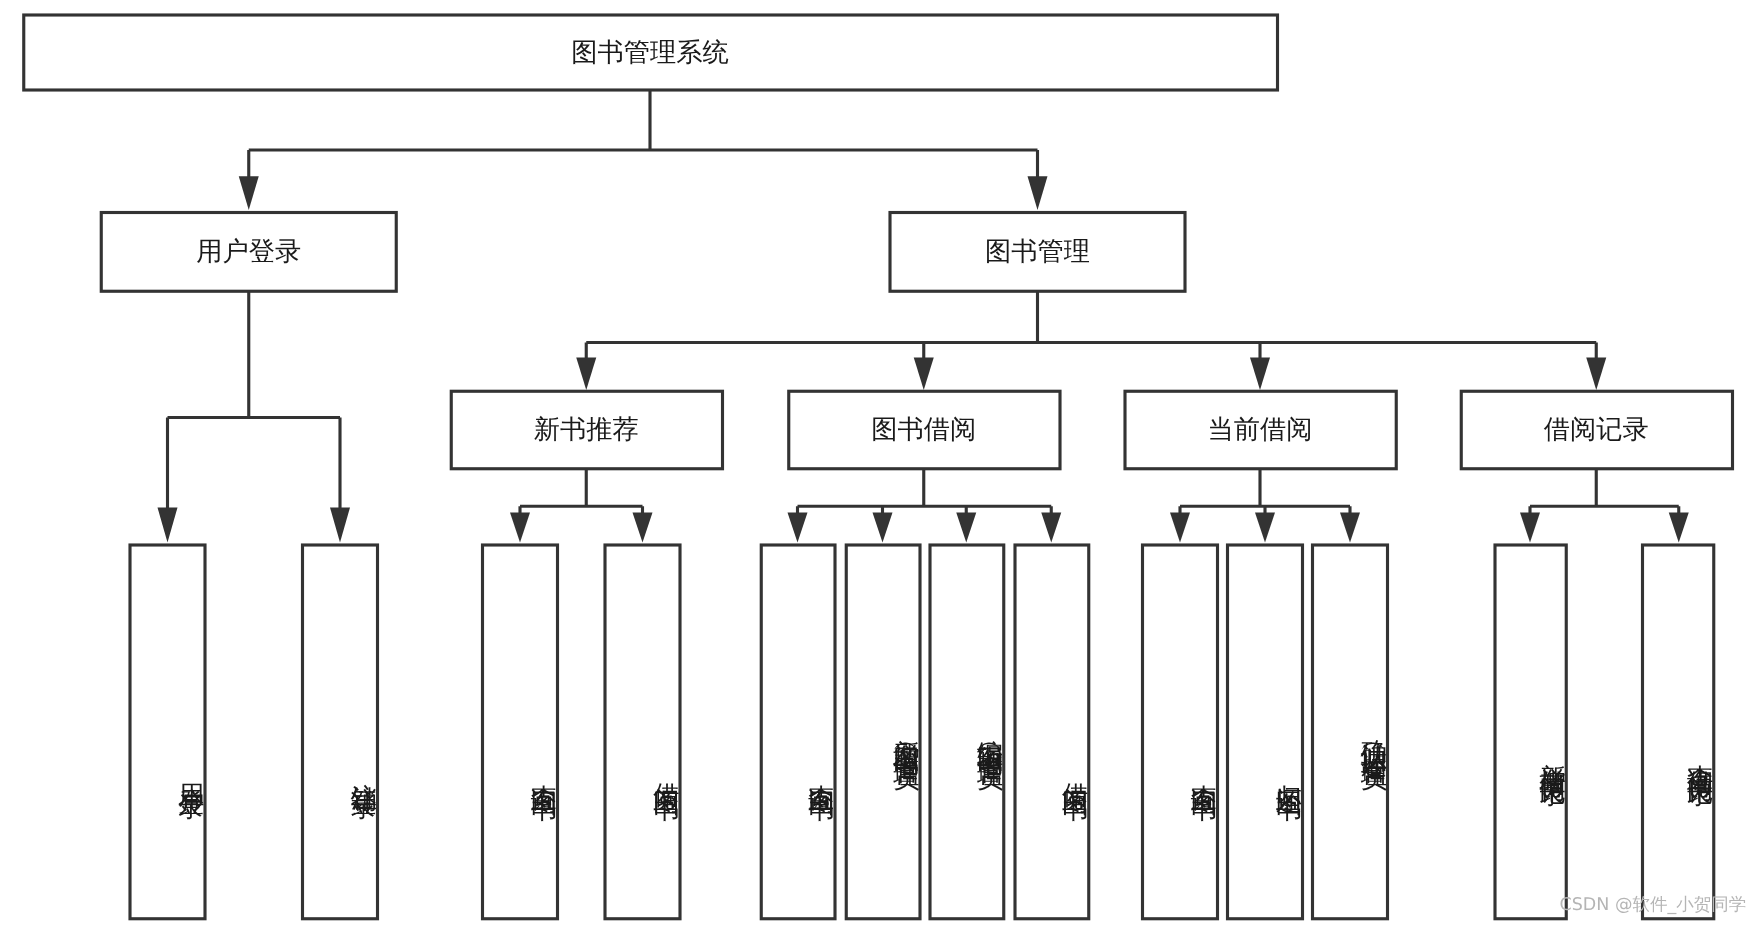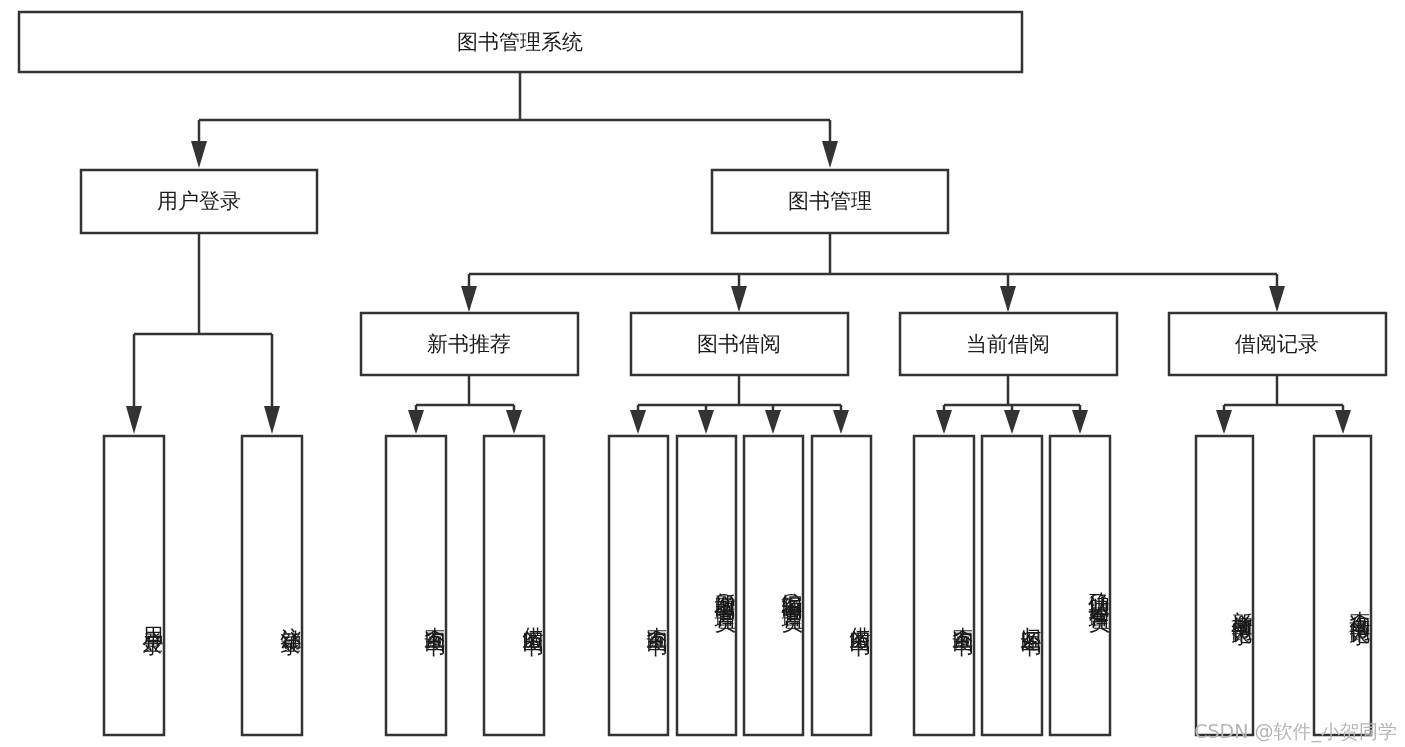--- a/index.html
+++ b/index.html
@@ -58,23 +58,23 @@
     letter-spacing: 3px;
     display: flex;
     align-items: flex-start;
     justify-content: center;
     white-space: nowrap;
     user-select: none;
   }
   .watermark {
     position: absolute;
     right: 8px;
-    bottom: 2px;
-    font-family: "DejaVu Sans", "Liberation Sans", sans-serif;
-    font-size: 19px;
+    bottom: 14px;
+    font-family: "DejaVu Sans", "Liberation Sans", sans-serif;
+    font-size: 14px;
     color: #b5b5b5;
     white-space: nowrap;
     user-select: none;
   }
 </style>
 </head>
 <body>
 
 <div id="diagram-root">
 

